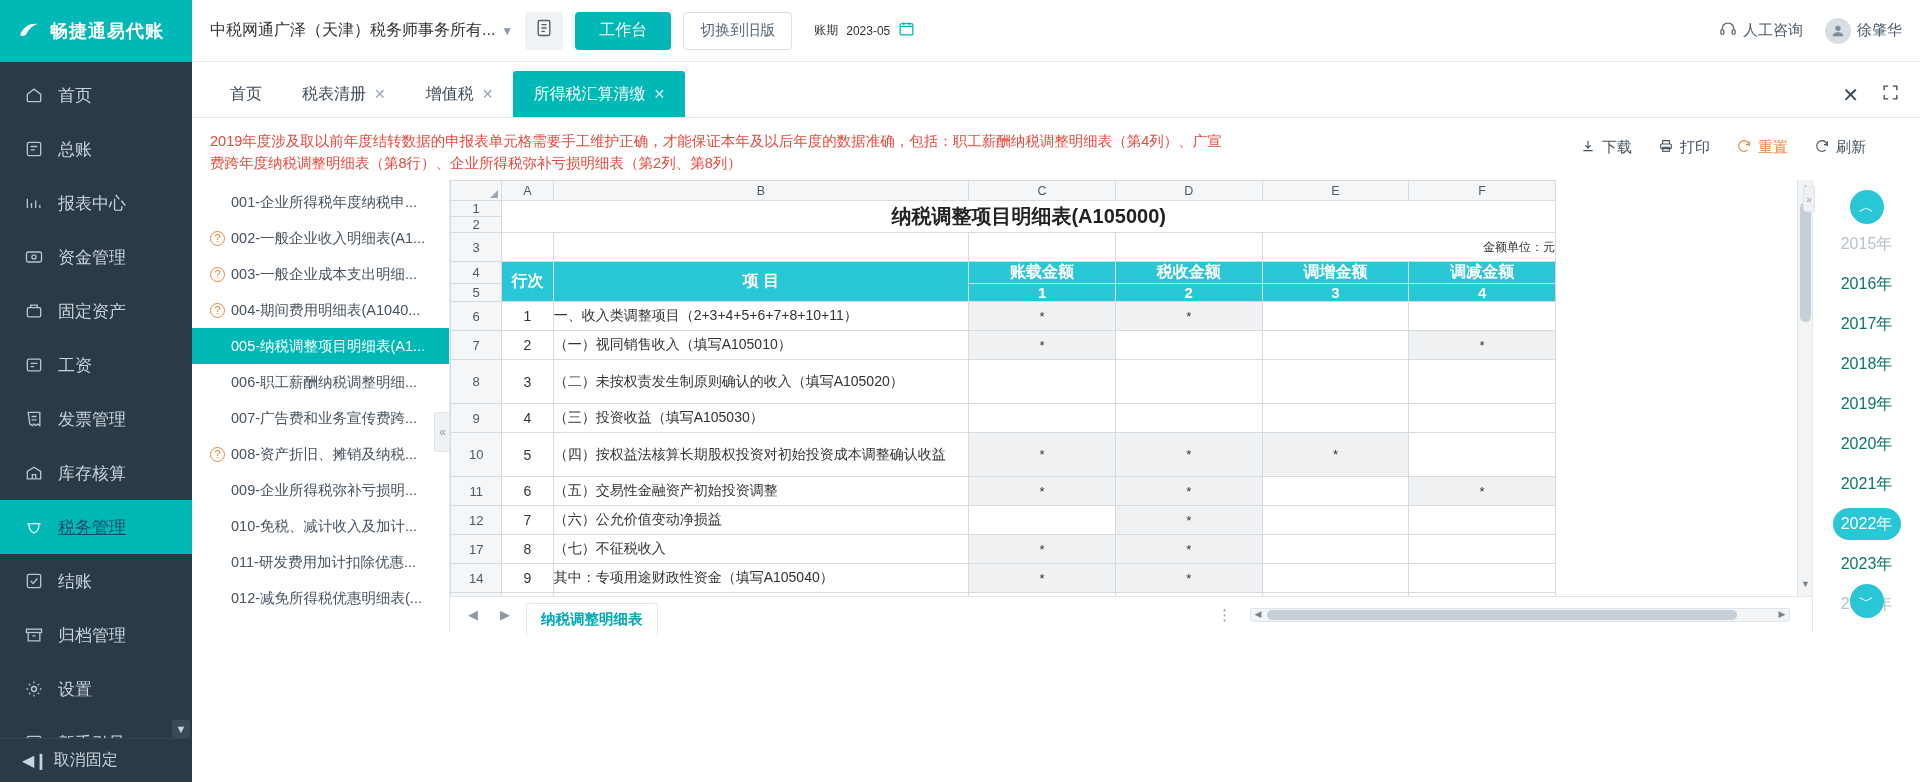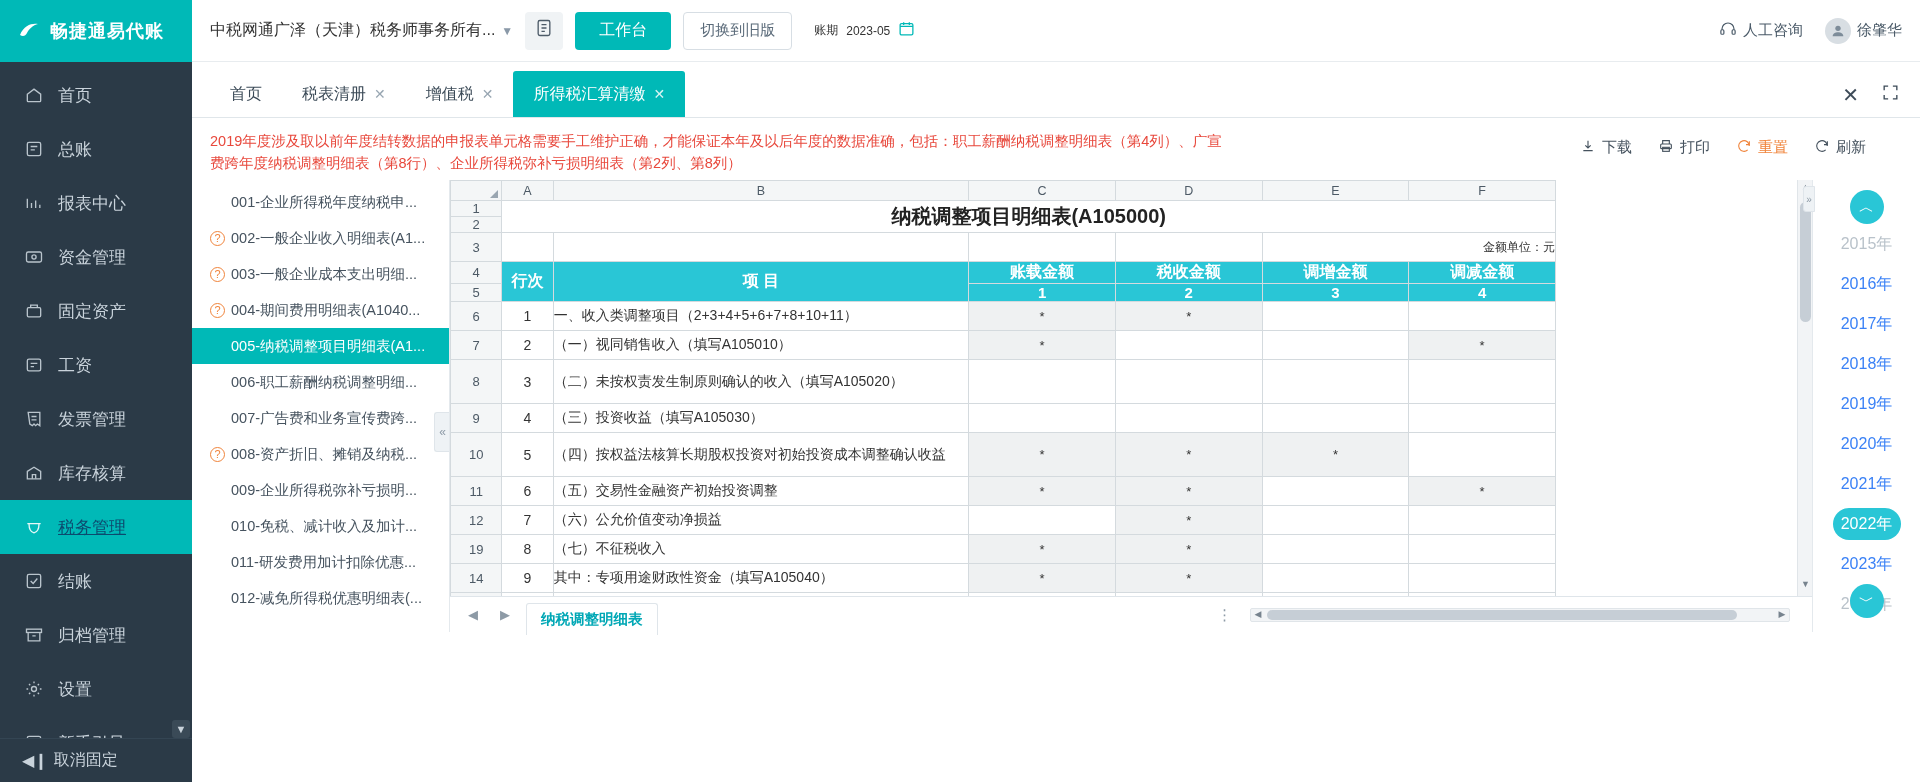--- a/index.html
+++ b/index.html
@@ -202,21 +202,21 @@
     width: 108px; flex: none; border-left: 1px solid #e4e9ed; background: #fff;
     display: flex; flex-direction: column; align-items: center; padding-top: 10px;
     position: relative;
   }
   .circ-btn {
     width: 34px; height: 34px; border-radius: 50%; background: #29c6d6; color: #fff;
     display: flex; align-items: center; justify-content: center; font-size: 15px; cursor: pointer;
   }
   .year {
     height: 40px; display: flex; align-items: center; justify-content: center;
-    font-size: 16px; color: #3b82f6; width: 100%; cursor: pointer;
+    font-size: 16px; color: #0f766e; width: 100%; cursor: pointer;
   }
   .year.active {
     background: #29c6d6; color: #fff; width: 68px; border-radius: 18px; height: 32px;
     margin: 4px 0;
   }
   .year.dim { color: #b9c2ca; }
   .rail-tab {
     position: absolute; left: -10px; top: 6px; width: 12px; height: 26px;
     background: #eef2f5; border: 1px solid #dfe5ea;
     display: flex; align-items: center; justify-content: center;
@@ -662,21 +662,21 @@
               <td class="rowhdr">12</td>
               <td class="cell center">7</td>
               <td class="cell">（六）公允价值变动净损益</td>
               <td class="cell"></td>
               <td class="cell star shade">*</td>
               <td class="cell"></td>
               <td class="cell"></td>
             </tr>
 
             <tr>
-              <td class="rowhdr">19</td>
+              <td class="rowhdr">17</td>
               <td class="cell center">8</td>
               <td class="cell">（七）不征税收入</td>
               <td class="cell star shade">*</td>
               <td class="cell star shade">*</td>
               <td class="cell"></td>
               <td class="cell"></td>
             </tr>
 
             <tr>
               <td class="rowhdr">14</td>

